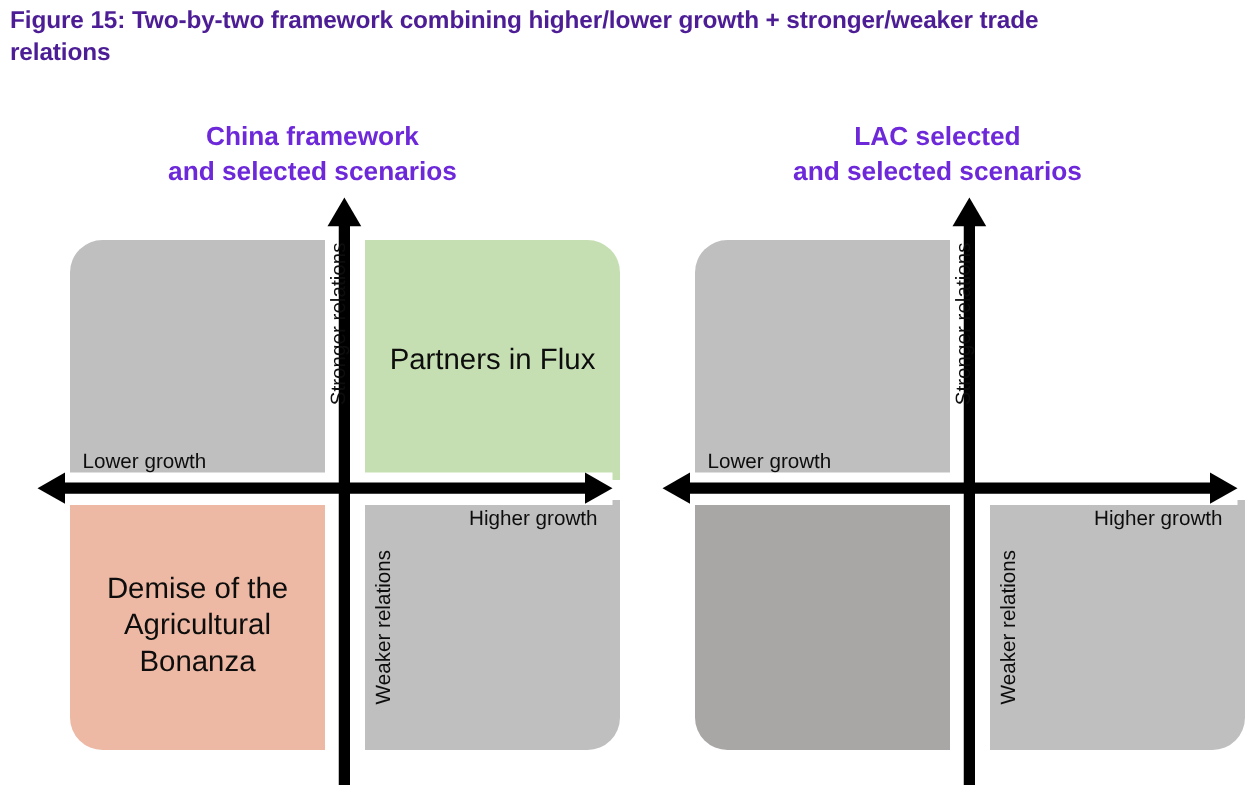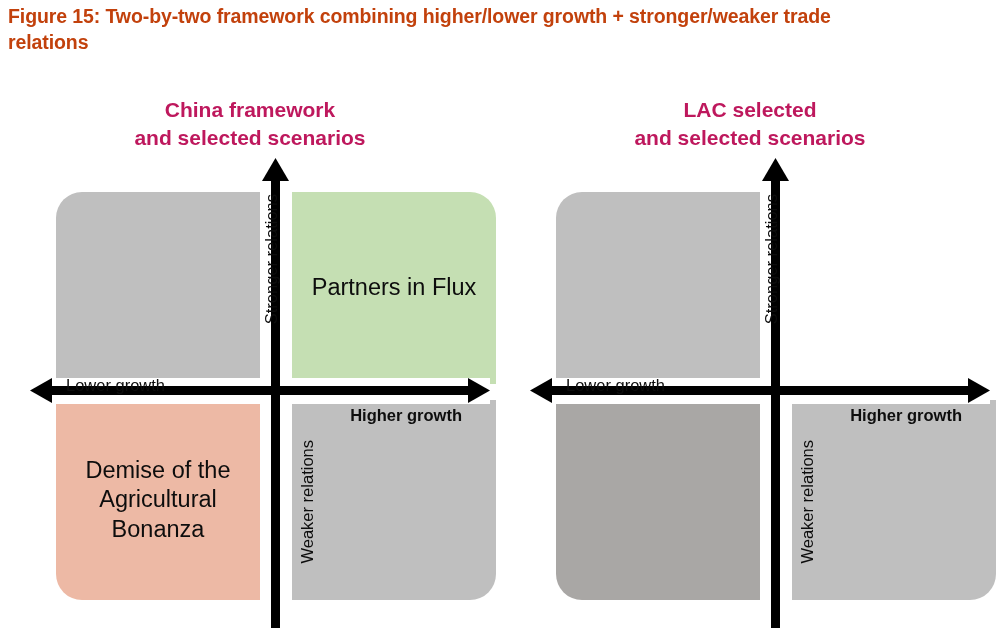--- a/index.html
+++ b/index.html
@@ -17,21 +17,21 @@
 
   
   #figure-title {
     position: absolute;
     left: 8px;
     top: 4px;
     width: 900px;
     font-size: 19.5px;
     font-weight: bold;
     line-height: 1.32;
-    color: #c2410c;
+    color: #4c1d95;
     letter-spacing: -0.1px;
   }
 
   
   .panel {
     position: absolute;
     top: 96px;
     width: 480px;
     height: 532px;
   }
@@ -40,21 +40,21 @@
 
   .panel-title {
     position: absolute;
     left: 0;
     top: 0;
     width: 480px;
     text-align: center;
     font-size: 21px;
     font-weight: bold;
     line-height: 1.33;
-    color: #be185d;
+    color: #6d28d9;
   }
 
   
   .plot {
     position: absolute;
     left: 20px;
     top: 68px;
     width: 460px;
     height: 464px;
   }
@@ -104,22 +104,22 @@
     pointer-events: none;
   }
 
   
   .axis-label {
     position: absolute;
     font-size: 16.5px;
     color: #0d0d0d;
     white-space: nowrap;
   }
-  .lbl-lower-growth  { left: 36px;  top: 212px; }
-  .lbl-higher-growth { right: 28px; top: 242px; font-weight: bold; }
+  .lbl-lower-growth  { left: 36px;  top: 196px; }
+  .lbl-higher-growth { right: 12px; top: 242px; }
   .lbl-stronger {
     left: 232px; top: 30px;
     writing-mode: vertical-rl;
     transform: rotate(180deg);
     transform-origin: center;
   }
   .lbl-weaker {
     left: 268px; top: 276px;
     writing-mode: vertical-rl;
     transform: rotate(180deg);

